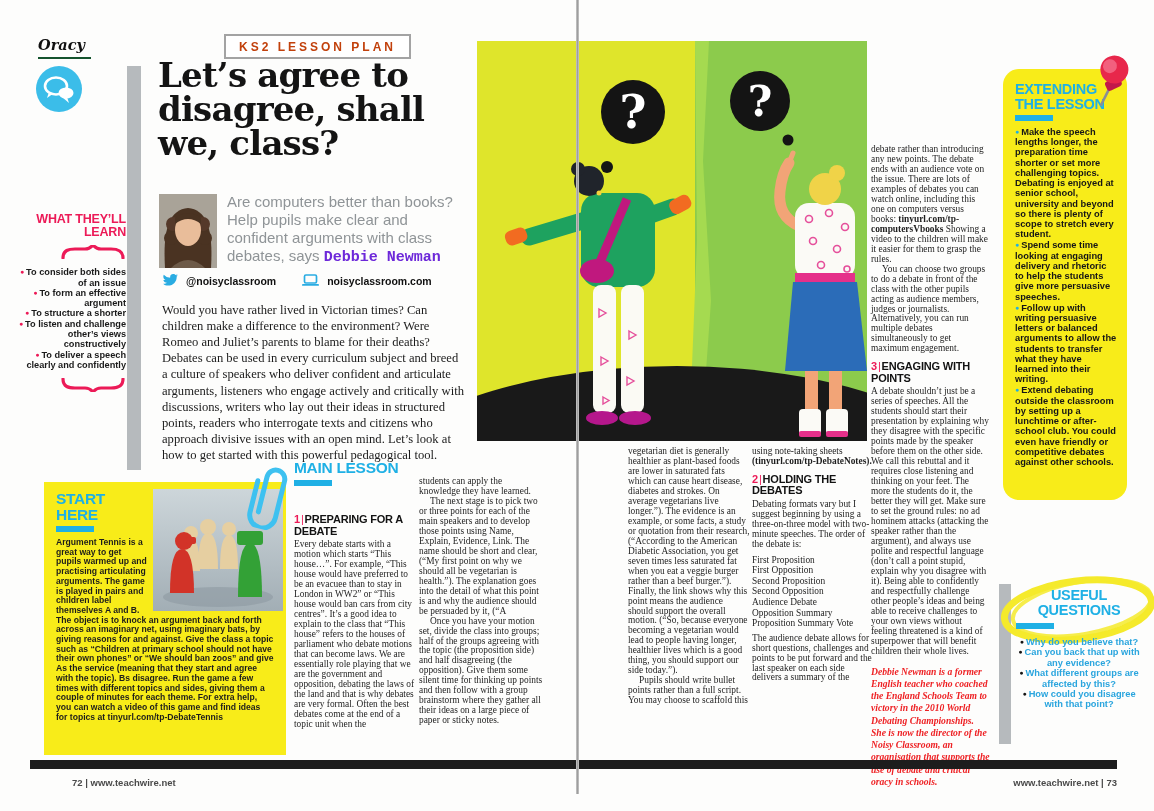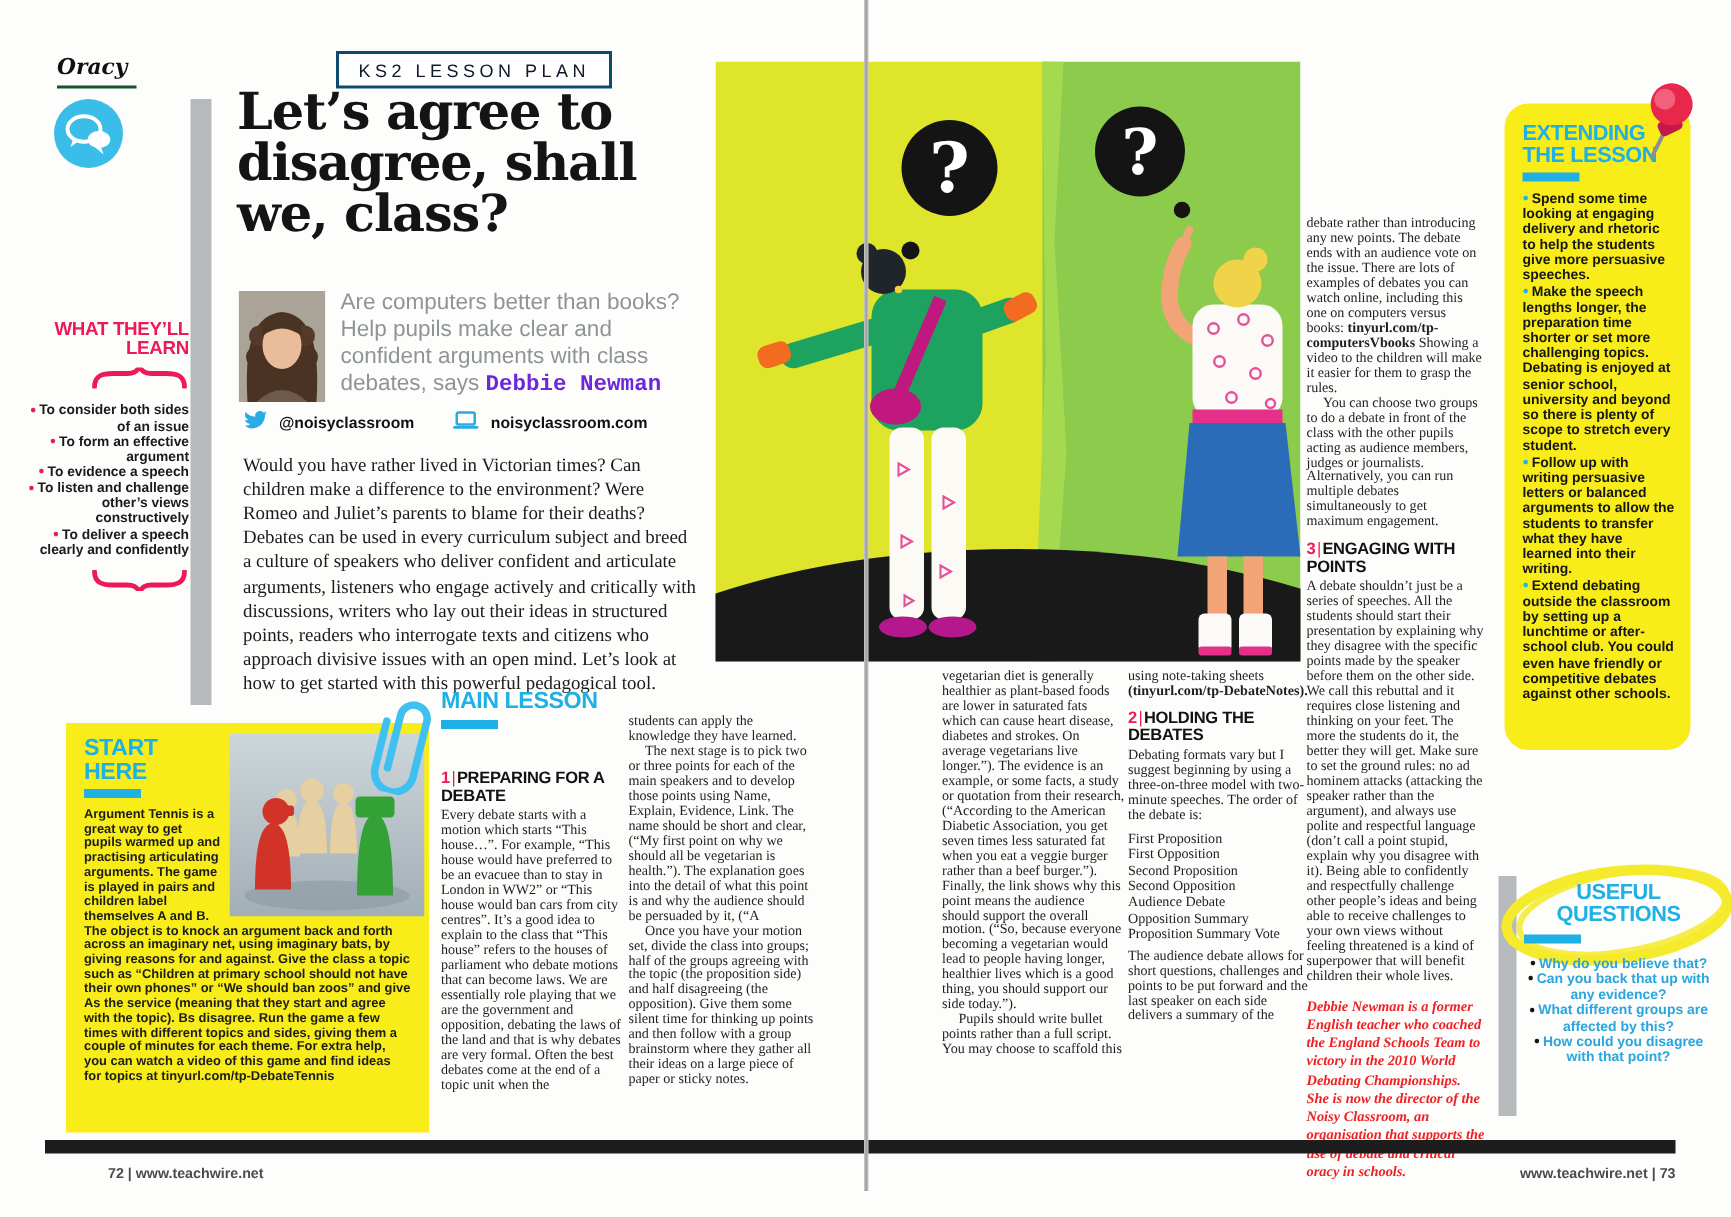--- a/index.html
+++ b/index.html
@@ -12,21 +12,21 @@
         background:linear-gradient(90deg,#c9c9c9,#9e9e9e,#c9c9c9);}
 
   
   #oracy{left:38px;top:36px;font-family:"DejaVu Serif",serif;font-style:italic;font-weight:bold;
          font-size:14.5px;color:#101010;border-bottom:2px solid #14532d;padding:0 6px 4px 0;}
 
   
   #bubble-logo{left:36px;top:66px;width:46px;height:46px;}
 
   
-  #ks2{left:224px;top:34px;border:2px solid #0c4a6e;color:#0f172a;font-weight:normal;
+  #ks2{left:224px;top:34px;border:2px solid #a3a3a3;color:#c2410c;font-weight:bold;
        font-size:12px;letter-spacing:3px;padding:4px 13px 3px;background:#fff;}
 
   
   .graybar{background:#b6babd;}
   #graybar1{left:127px;top:66px;width:14px;height:404px;}
   #graybar2{left:999px;top:584px;width:12px;height:160px;}
 
   
   #title{left:158px;top:58px;width:308px;font-family:"DejaVu Serif",serif;font-weight:bold;
          font-size:34px;line-height:1.0;letter-spacing:-0.8px;color:#141414;}
@@ -171,21 +171,21 @@
     <div class="ttl">WHAT THEY’LL LEARN</div>
     <div style="margin-top:6px">
       <svg width="66" height="14" viewBox="0 0 66 14">
           <path d="M3 13 C3 5 9 4 15 4 L25 4 C30 4 31 2 33 0 C35 2 36 4 41 4 L51 4 C57 4 63 5 63 13" stroke="#ec1a57" stroke-width="3.2" fill="none" stroke-linecap="round"></path>
         </svg>
     </div>
     <ul>
 
     <li>To consider both sides of an issue</li>
         <li>To form an effective argument</li>
-        <li>To evidence a speech</li>
+        <li>To structure a shorter</li>
         <li>To listen and challenge other’s views constructively</li>
         <li>To deliver a speech clearly and confidently</li>
       </ul>
     <div style="transform:scaleY(-1)">
       <svg width="66" height="14" viewBox="0 0 66 14">
           <path d="M3 13 C3 5 9 4 15 4 L25 4 C30 4 31 2 33 0 C35 2 36 4 41 4 L51 4 C57 4 63 5 63 13" stroke="#ec1a57" stroke-width="3.2" fill="none" stroke-linecap="round"></path>
         </svg>
     </div>
   </div>
 
@@ -362,22 +362,22 @@
         <rect x="16" y="24" width="16" height="10" rx="3" fill="#c2184a" transform="rotate(-18 24 29)"></rect>
         <circle cx="27" cy="15" r="14" fill="#e8274b"></circle>
         <circle cx="23" cy="11" r="7" fill="#f2607e"></circle>
       </svg>
     </div>
     <div class="cyan-ttl ttl">EXTENDING</div>
     <div class="cyan-ttl ttl">THE LESSON</div>
     <div class="cyan-bar"></div>
     <ul>
 
-    <li>Spend some time looking at engaging delivery and rhetoric to help the students give more persuasive speeches.</li>
-        <li>Make the speech lengths longer, the preparation time shorter or set more challenging topics. Debating is enjoyed at senior school, university and beyond so there is plenty of scope to stretch every student.</li>
+    <li>Make the speech lengths longer, the preparation time shorter or set more challenging topics. Debating is enjoyed at senior school, university and beyond so there is plenty of scope to stretch every student.</li>
+        <li>Spend some time looking at engaging delivery and rhetoric to help the students give more persuasive speeches.</li>
         <li>Follow up with writing persuasive letters or balanced arguments to allow the students to transfer what they have learned into their writing.</li>
         <li>Extend debating outside the classroom by setting up a lunchtime or after-school club. You could even have friendly or competitive debates against other schools.</li>
       </ul>
   </div>
 
   <div class="abs graybar" id="graybar2"></div>
 
   <div class="abs" id="useful">
     <div class="scribble">
       <svg width="160" height="76" viewBox="0 0 160 76">

